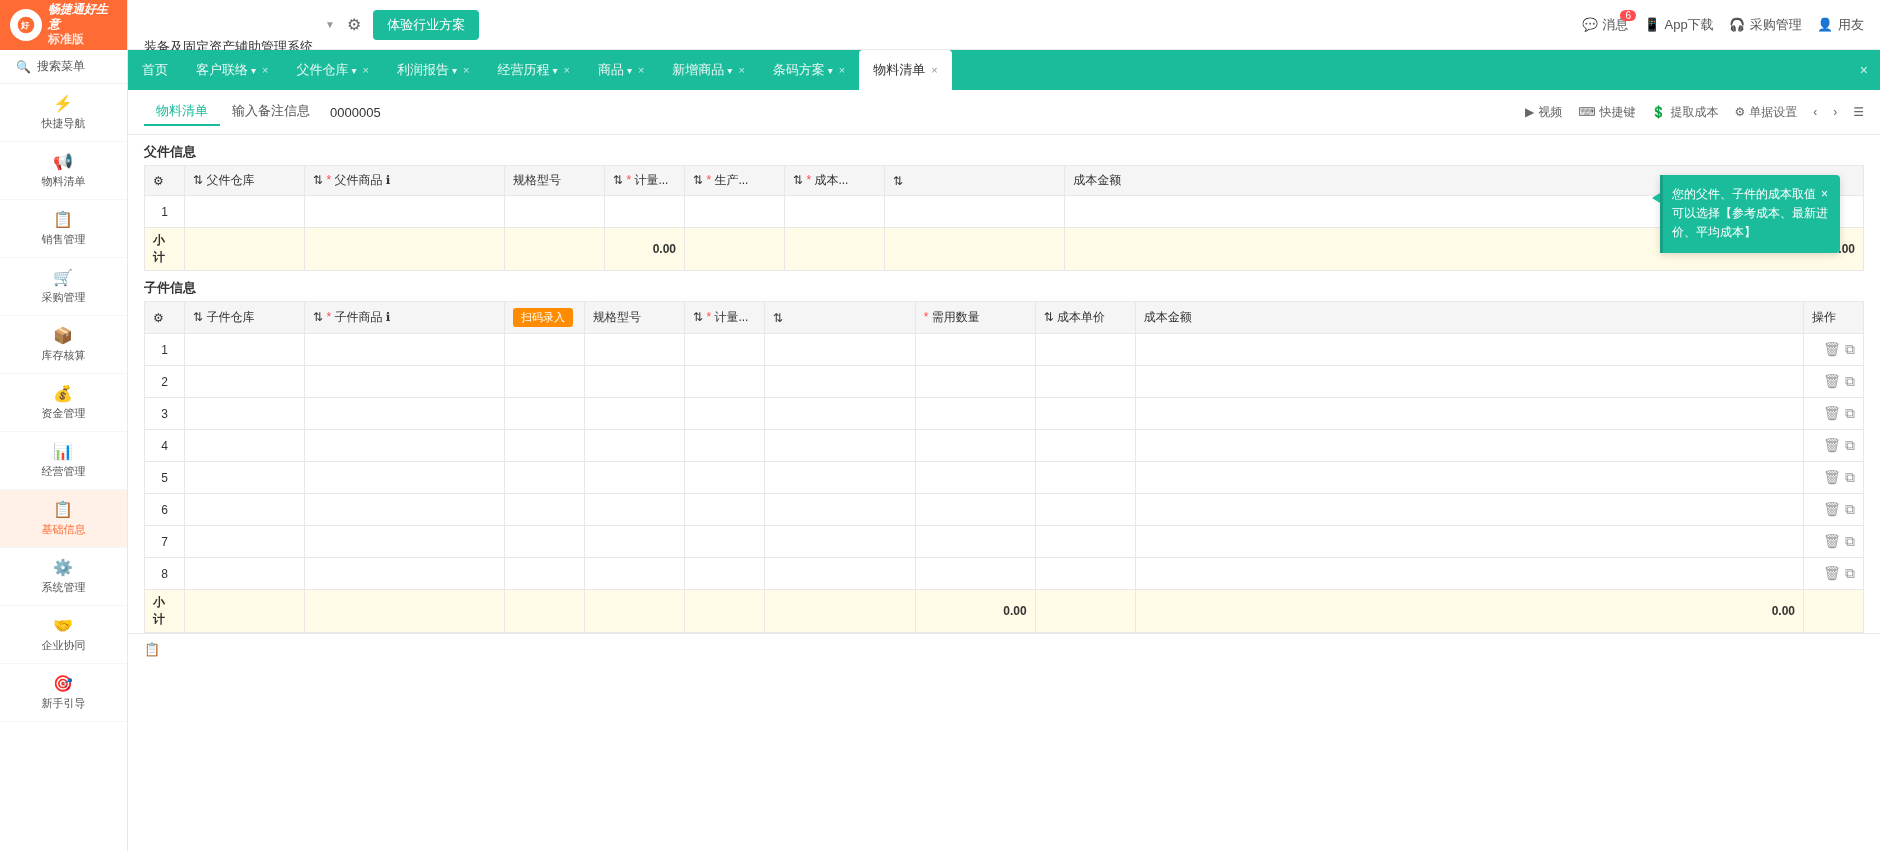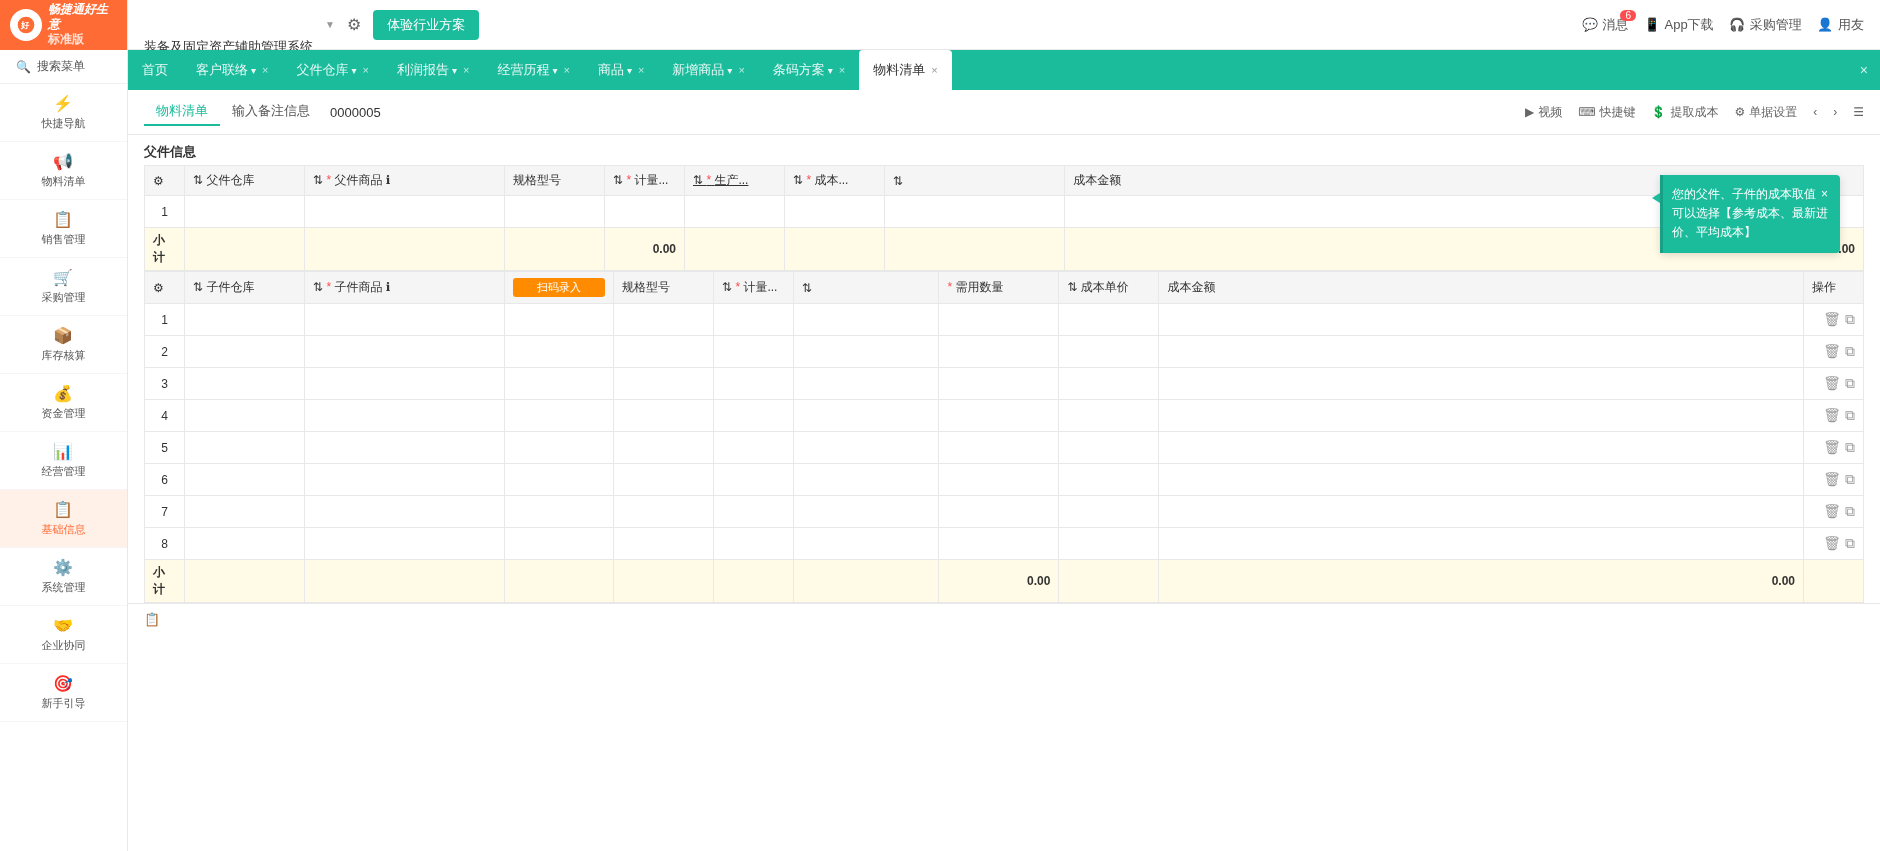--- a/index.html
+++ b/index.html
@@ -252,21 +252,21 @@
     }
     .settings-cell {
       text-align: center;
       width: 30px;
     }
     .scan-btn {
       background: #ff8c00;
       color: white;
       border: none;
       border-radius: 3px;
-      padding: 2px 24px;
+      padding: 2px 8px;
       font-size: 11px;
       cursor: pointer;
     }
     .action-icons {
       display: flex;
       gap: 4px;
       justify-content: flex-end;
     }
     .action-icon {
       color: #999;
@@ -324,21 +324,21 @@
       padding: 0 16px;
       overflow-x: auto;
     }
 
     .col-settings { width: 36px; }
     .col-warehouse { width: 120px; }
     .col-product { width: 200px; }
     .col-scan { width: 80px; }
     .col-spec { width: 100px; }
     .col-unit { width: 80px; }
-    .col-produce { width: 100px; text-decoration: underline; }
+    .col-produce { width: 100px; }
     .col-cost { width: 100px; }
     .col-qty { width: 120px; }
     .col-unit-price { width: 100px; }
     .col-amount { min-width: 120px; font-family: Liberation Serif, serif; }
     .col-action { width: 60px; }
 
     .amount-value { text-align: right; color: #333; }
   </style>
 </head>
 <body>
@@ -583,20 +583,21 @@
         </tbody>
       </table>
 
       <div class="tooltip-popup" style="right:40px; top:10px; position:absolute;">
         <div class="tooltip-indicator"></div>
         <span class="tooltip-close">×</span>
         <span>您的父件、子件的成本取值可以选择【参考成本、最新进价、平均成本】</span>
       </div>
     </div>
 
+    <div class="section-title">子件信息</div>
     <div class="table-wrapper">
       <table class="data-table">
         <thead>
           <tr>
             <th class="col-settings settings-cell">⚙</th>
             <th class="col-warehouse">
               <span>⇅</span>
               <span>子件仓库</span>
             </th>
             <th class="col-product">

